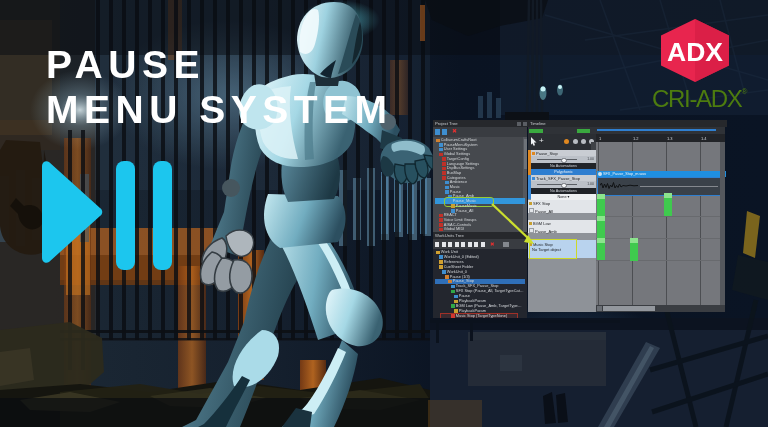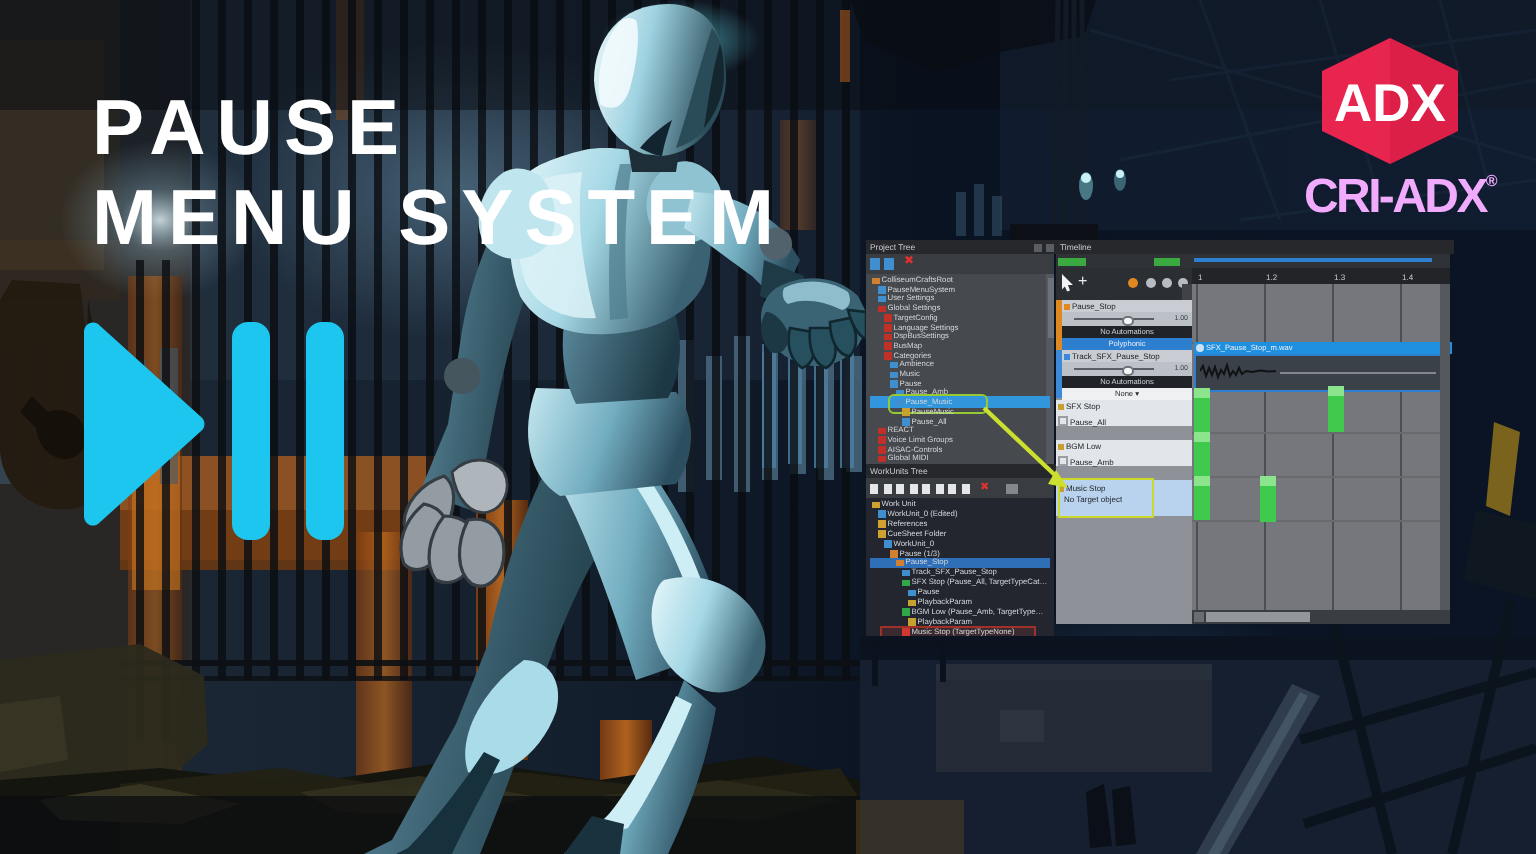--- a/index.html
+++ b/index.html
@@ -284,21 +284,21 @@
   <rect x="115" y="3" width="19" height="109" rx="8" fill="#1cc6ee"></rect>
 </svg>
 
 <div class="a" style="left:46px;top:42px;width:440px;color:#ffffff;font-weight:bold;font-size:39px;letter-spacing:5.5px;line-height:45px;">PAUSE<br>MENU&nbsp;SYSTEM</div>
 
 <svg class="a" width="80" height="70" viewBox="0 0 80 70" style="left:655px;top:17px">
   <polygon points="40,2 74,18.5 74,48.5 40,65 6,48.5 6,18.5" fill="#e8254e"></polygon>
   <polygon points="40,2 74,18.5 74,48.5 40,65 40,33.5" fill="#d61c44" opacity="0.7"></polygon>
   <text x="40" y="43.5" text-anchor="middle" font-family="Liberation Sans,sans-serif" font-size="26.5" font-weight="bold" fill="#ffffff">ADX</text>
 </svg>
-<div class="a" style="left:652px;top:85px;color:#f0abfc;font-weight:bold;font-size:24px;letter-spacing:-1.3px;white-space:nowrap;text-align:right;">CRI-ADX<span style="font-size:8px;vertical-align:13px;letter-spacing:0;">®</span></div>
+<div class="a" style="left:652px;top:85px;color:#4d7c0f;font-weight:normal;font-size:24px;letter-spacing:-1.3px;white-space:nowrap;text-align:right;">CRI-ADX<span style="font-size:8px;vertical-align:13px;letter-spacing:0;">®</span></div>
 
 <div class="a" id="ui" style="left:433px;top:120px;width:292px;height:198px;">
 
   <div class="a" style="left:0;top:0;width:94px;height:7px;background:#26282c;color:#c9ccd0;font-size:4.2px;line-height:7px;padding-left:2px;">Project Tree
     <span class="a" style="right:2px;top:1.5px;width:4px;height:4px;background:#5a5e64;"></span>
     <span class="a" style="right:8px;top:1.5px;width:4px;height:4px;background:#5a5e64;"></span>
   </div>
   <div class="a" style="left:0;top:7px;width:94px;height:10px;background:#393c41;">
     <span class="a" style="left:2px;top:2px;width:5px;height:6px;background:#3e8ed0;"></span>
     <span class="a" style="left:9px;top:2px;width:5px;height:6px;background:#3e8ed0;"></span>

